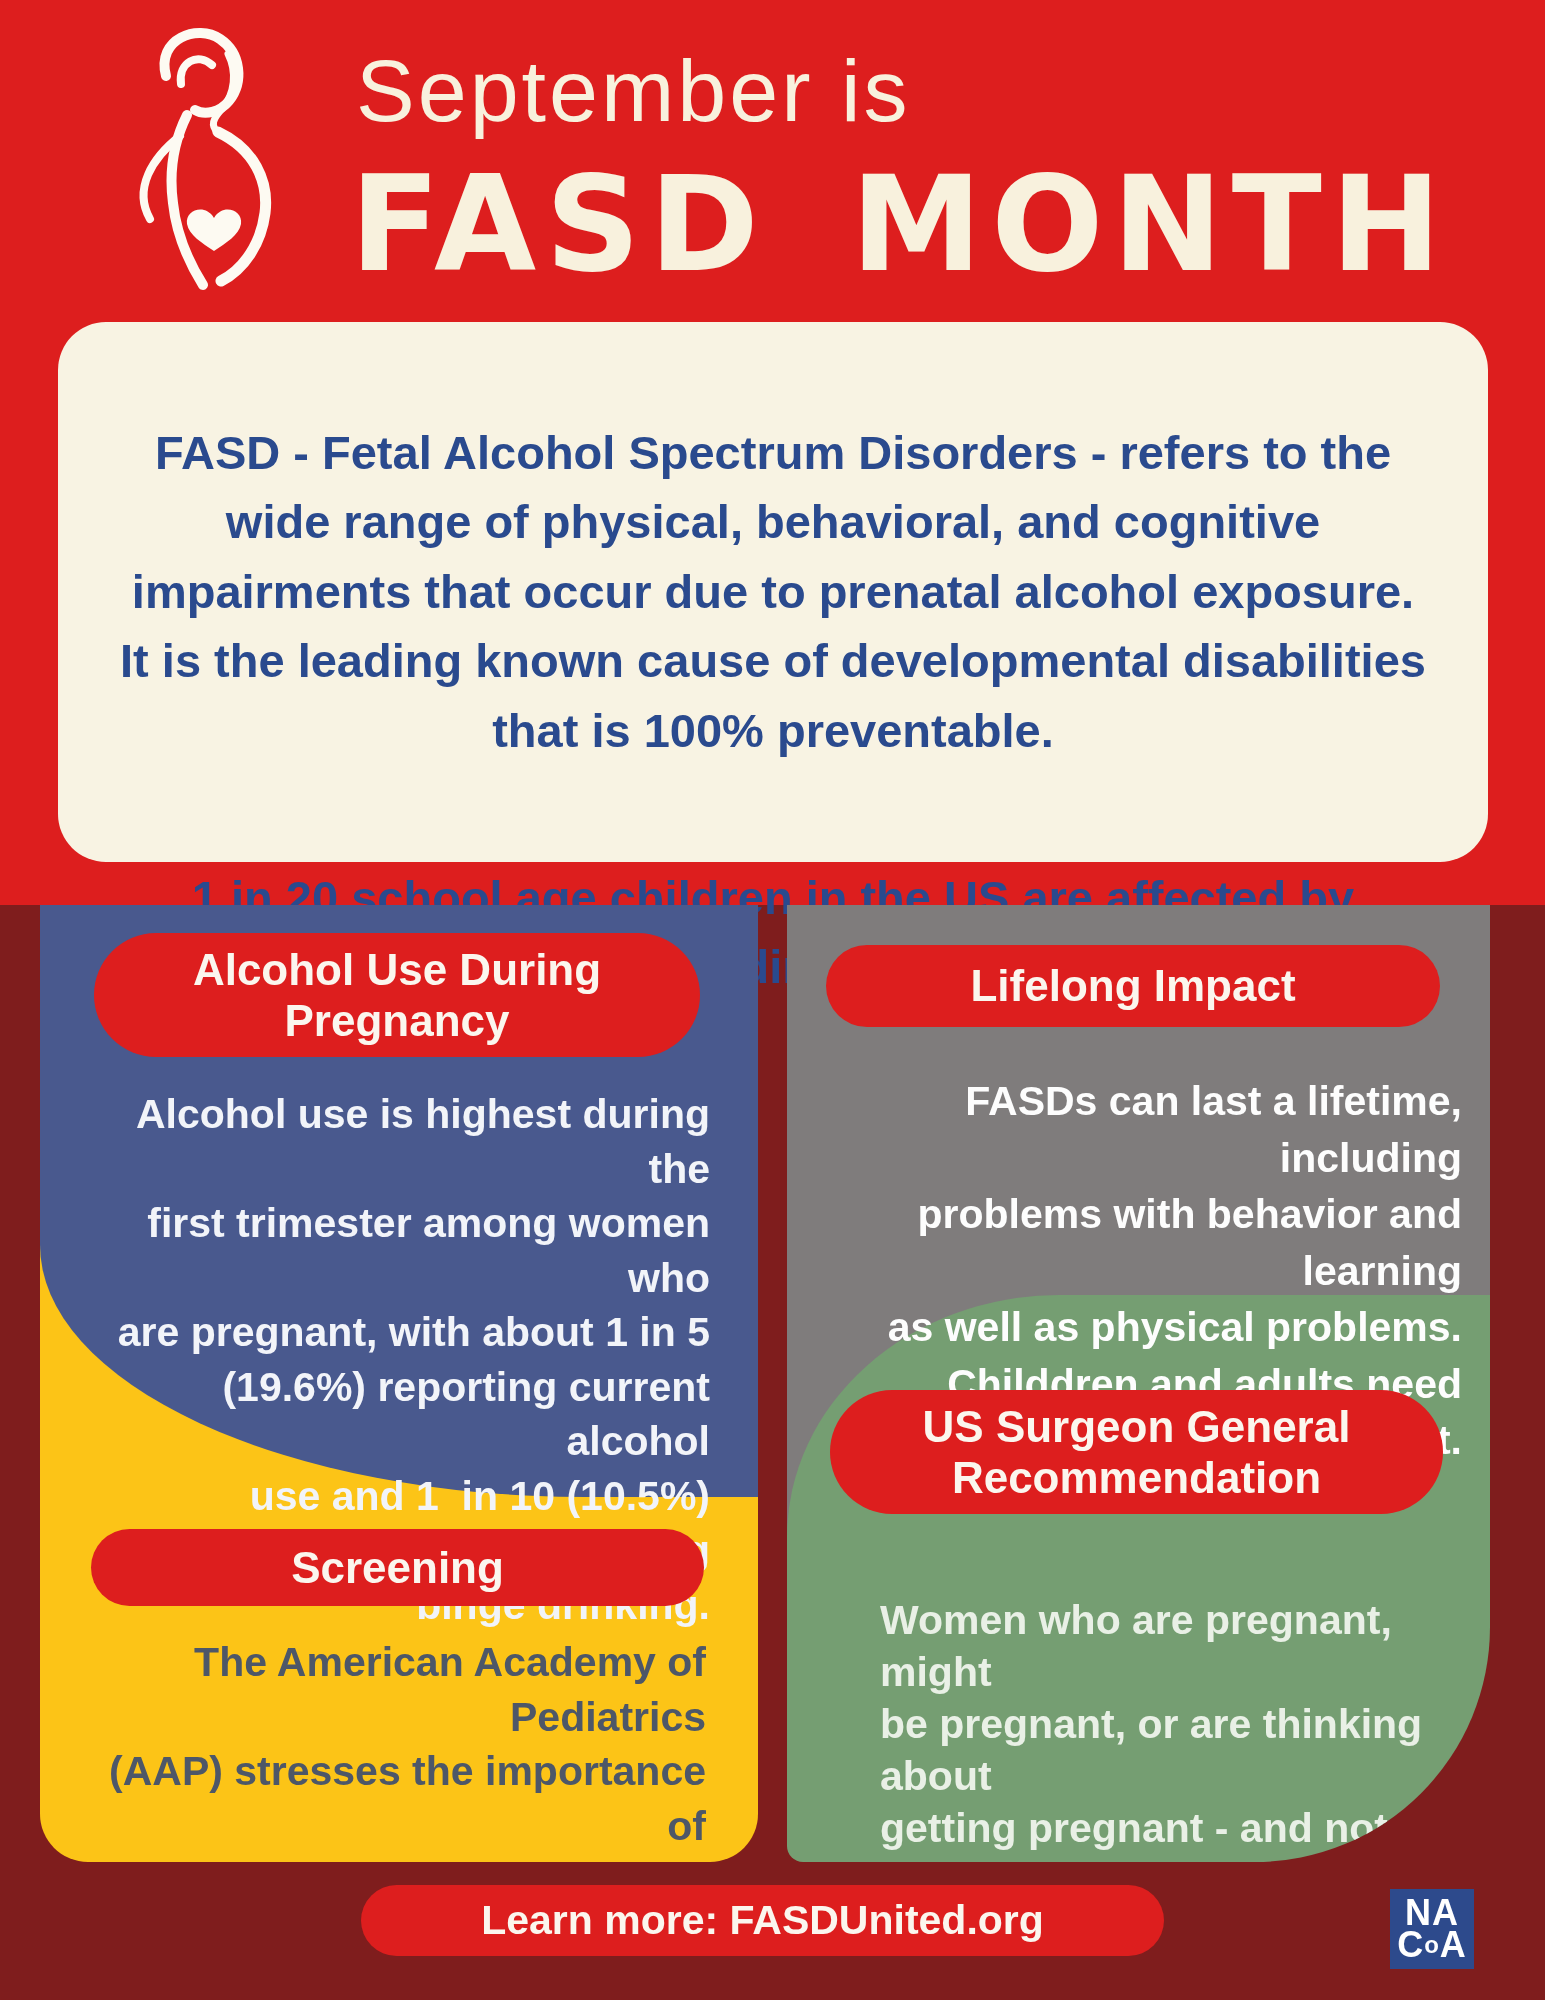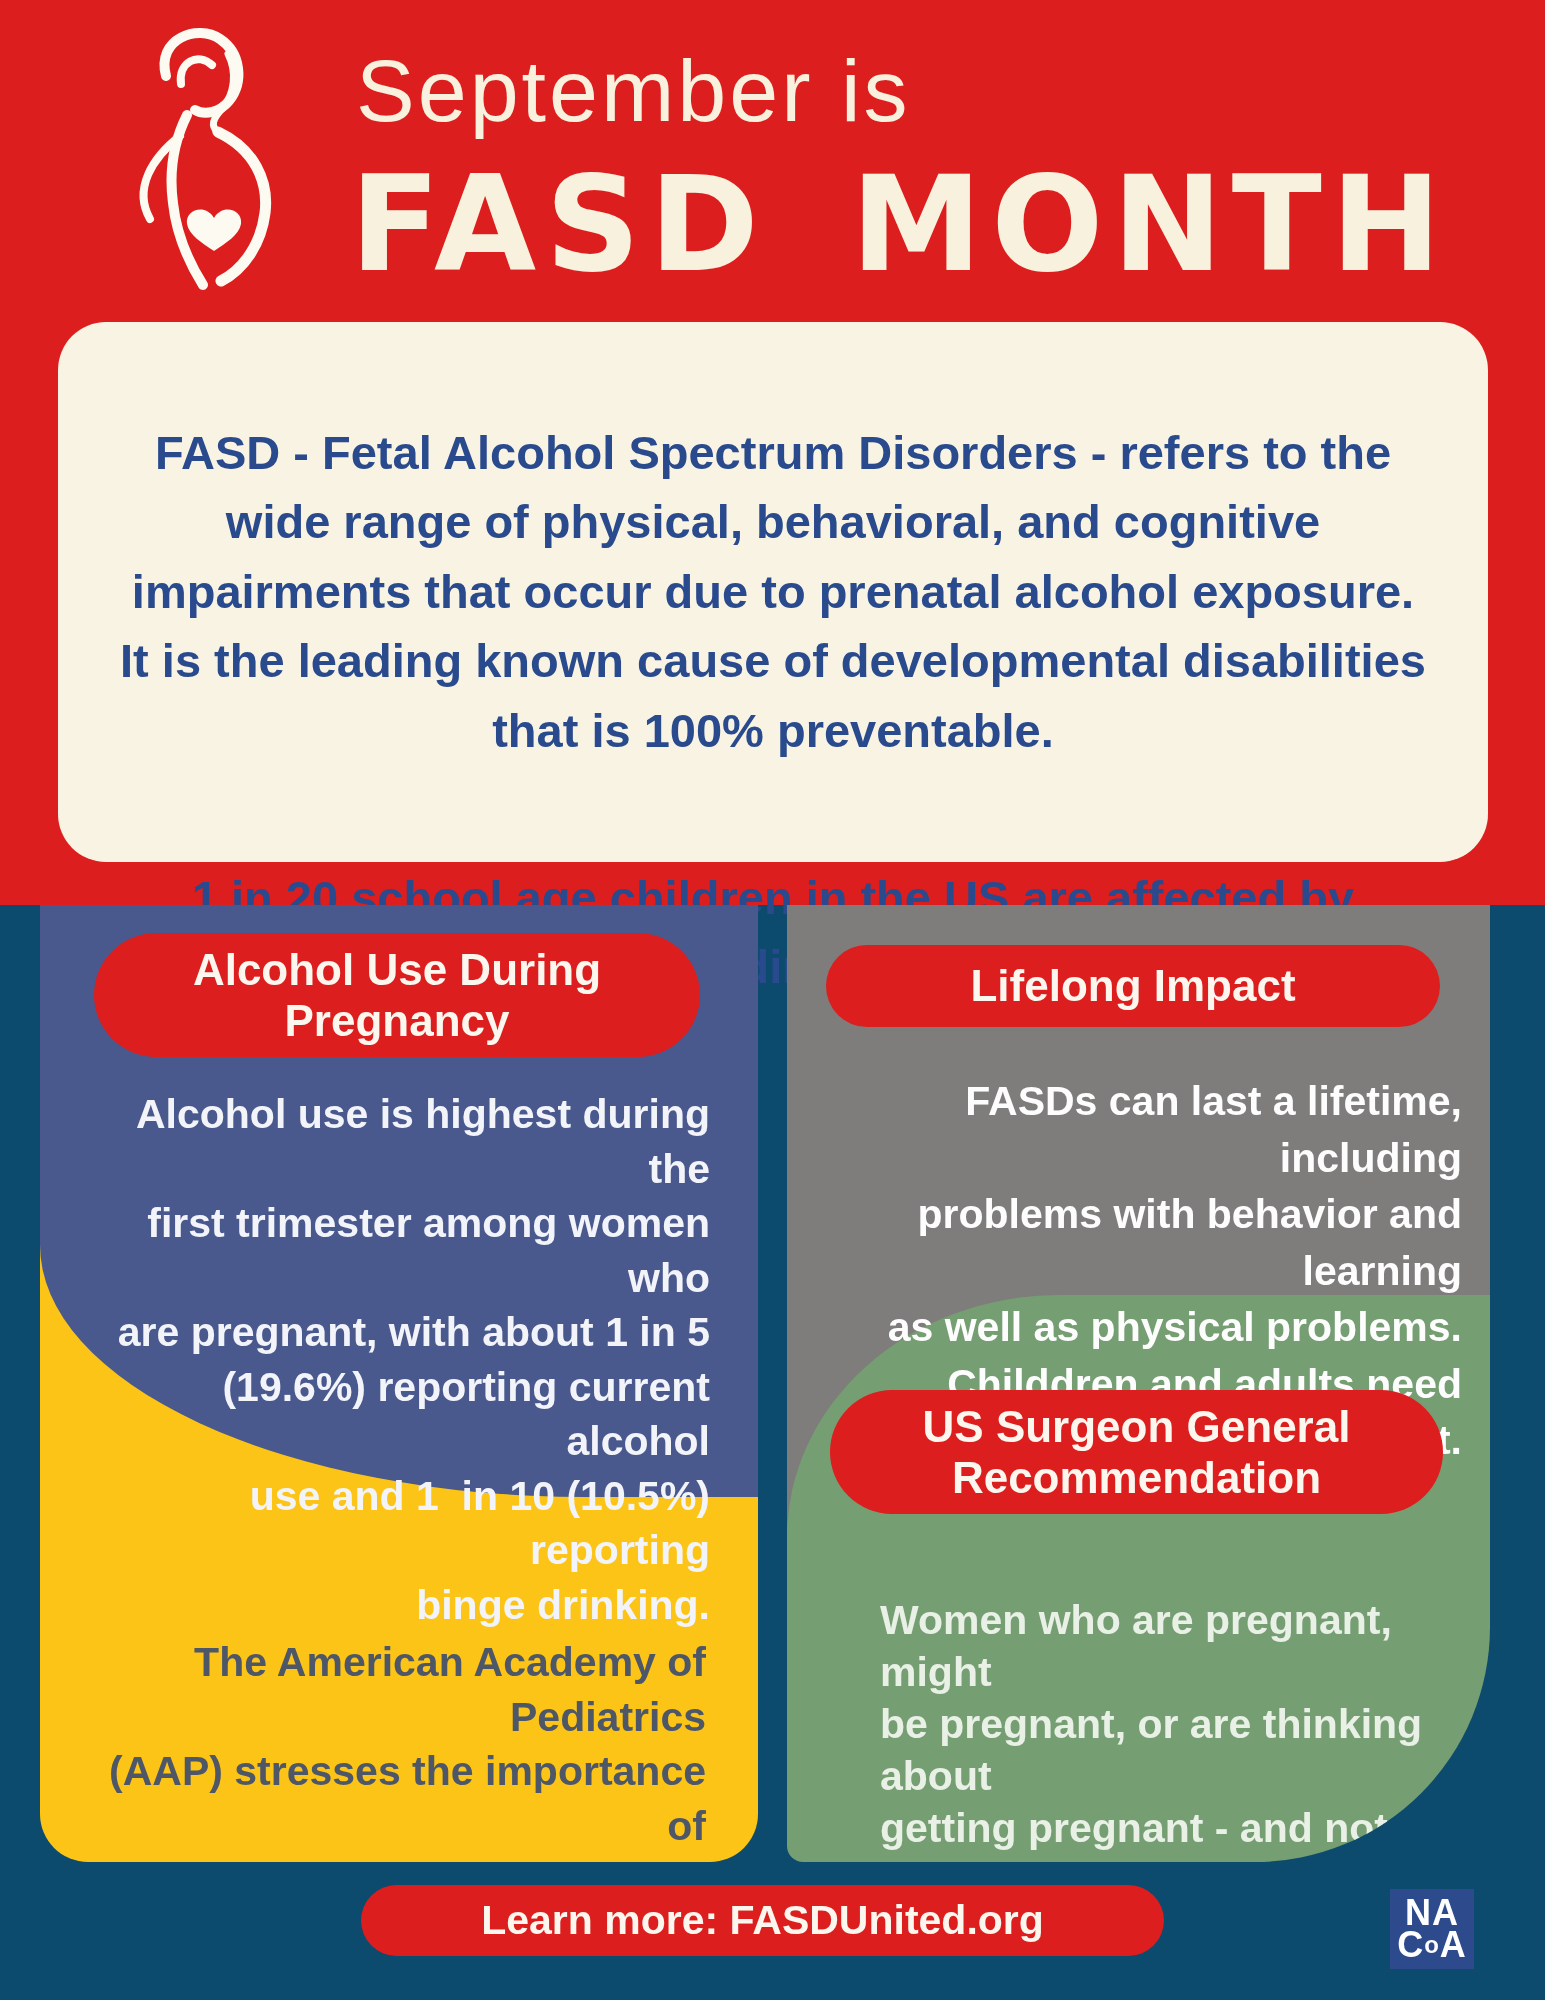--- a/index.html
+++ b/index.html
@@ -1,18 +1,18 @@
 <!DOCTYPE html>
 <html><head>
 <meta charset="utf-8">
 <style>
   html,body{margin:0;padding:0;}
   .page{
     position:relative;width:1545px;height:2000px;overflow:hidden;
-    background:#0c4a6e;font-family:"Liberation Sans",sans-serif;
+    background:#7f1d1d;font-family:"Liberation Sans",sans-serif;
   }
   
   .header{position:absolute;left:0;top:0;width:1545px;height:905px;background:#dd1e1e;}
   .figure-svg{position:absolute;left:100px;top:22px;width:178px;height:278px;}
   .subtitle{
     position:absolute;left:356px;top:47px;
     font-size:88px;font-weight:400;letter-spacing:3px;color:#f8f1dd;line-height:1;
   }
   .title{
     position:absolute;left:350px;top:158px;
@@ -136,20 +136,21 @@
   <div class="panel-left">
     <div class="blue-top"></div>
     <div class="pill pill-alcohol">Alcohol Use During
 Pregnancy</div>
     <div class="blue-body">Alcohol use is highest during the
 first trimester among women who
 are pregnant, with about 1 in 5
 (19.6%) reporting current alcohol
 use and 1  in 10 (10.5%) reporting
 binge drinking.</div>
+    <div class="pill pill-screening">Screening</div>
     <div class="yellow-body">The American Academy of Pediatrics
 (AAP) stresses the importance of
 universal screening for prenatal
 alcohol exposure for all children.</div>
   </div>
 
   <div class="panel-right">
     <div class="gray-top"></div>
     <div class="green-bottom"></div>
     <div class="pill pill-lifelong">Lifelong Impact</div>

